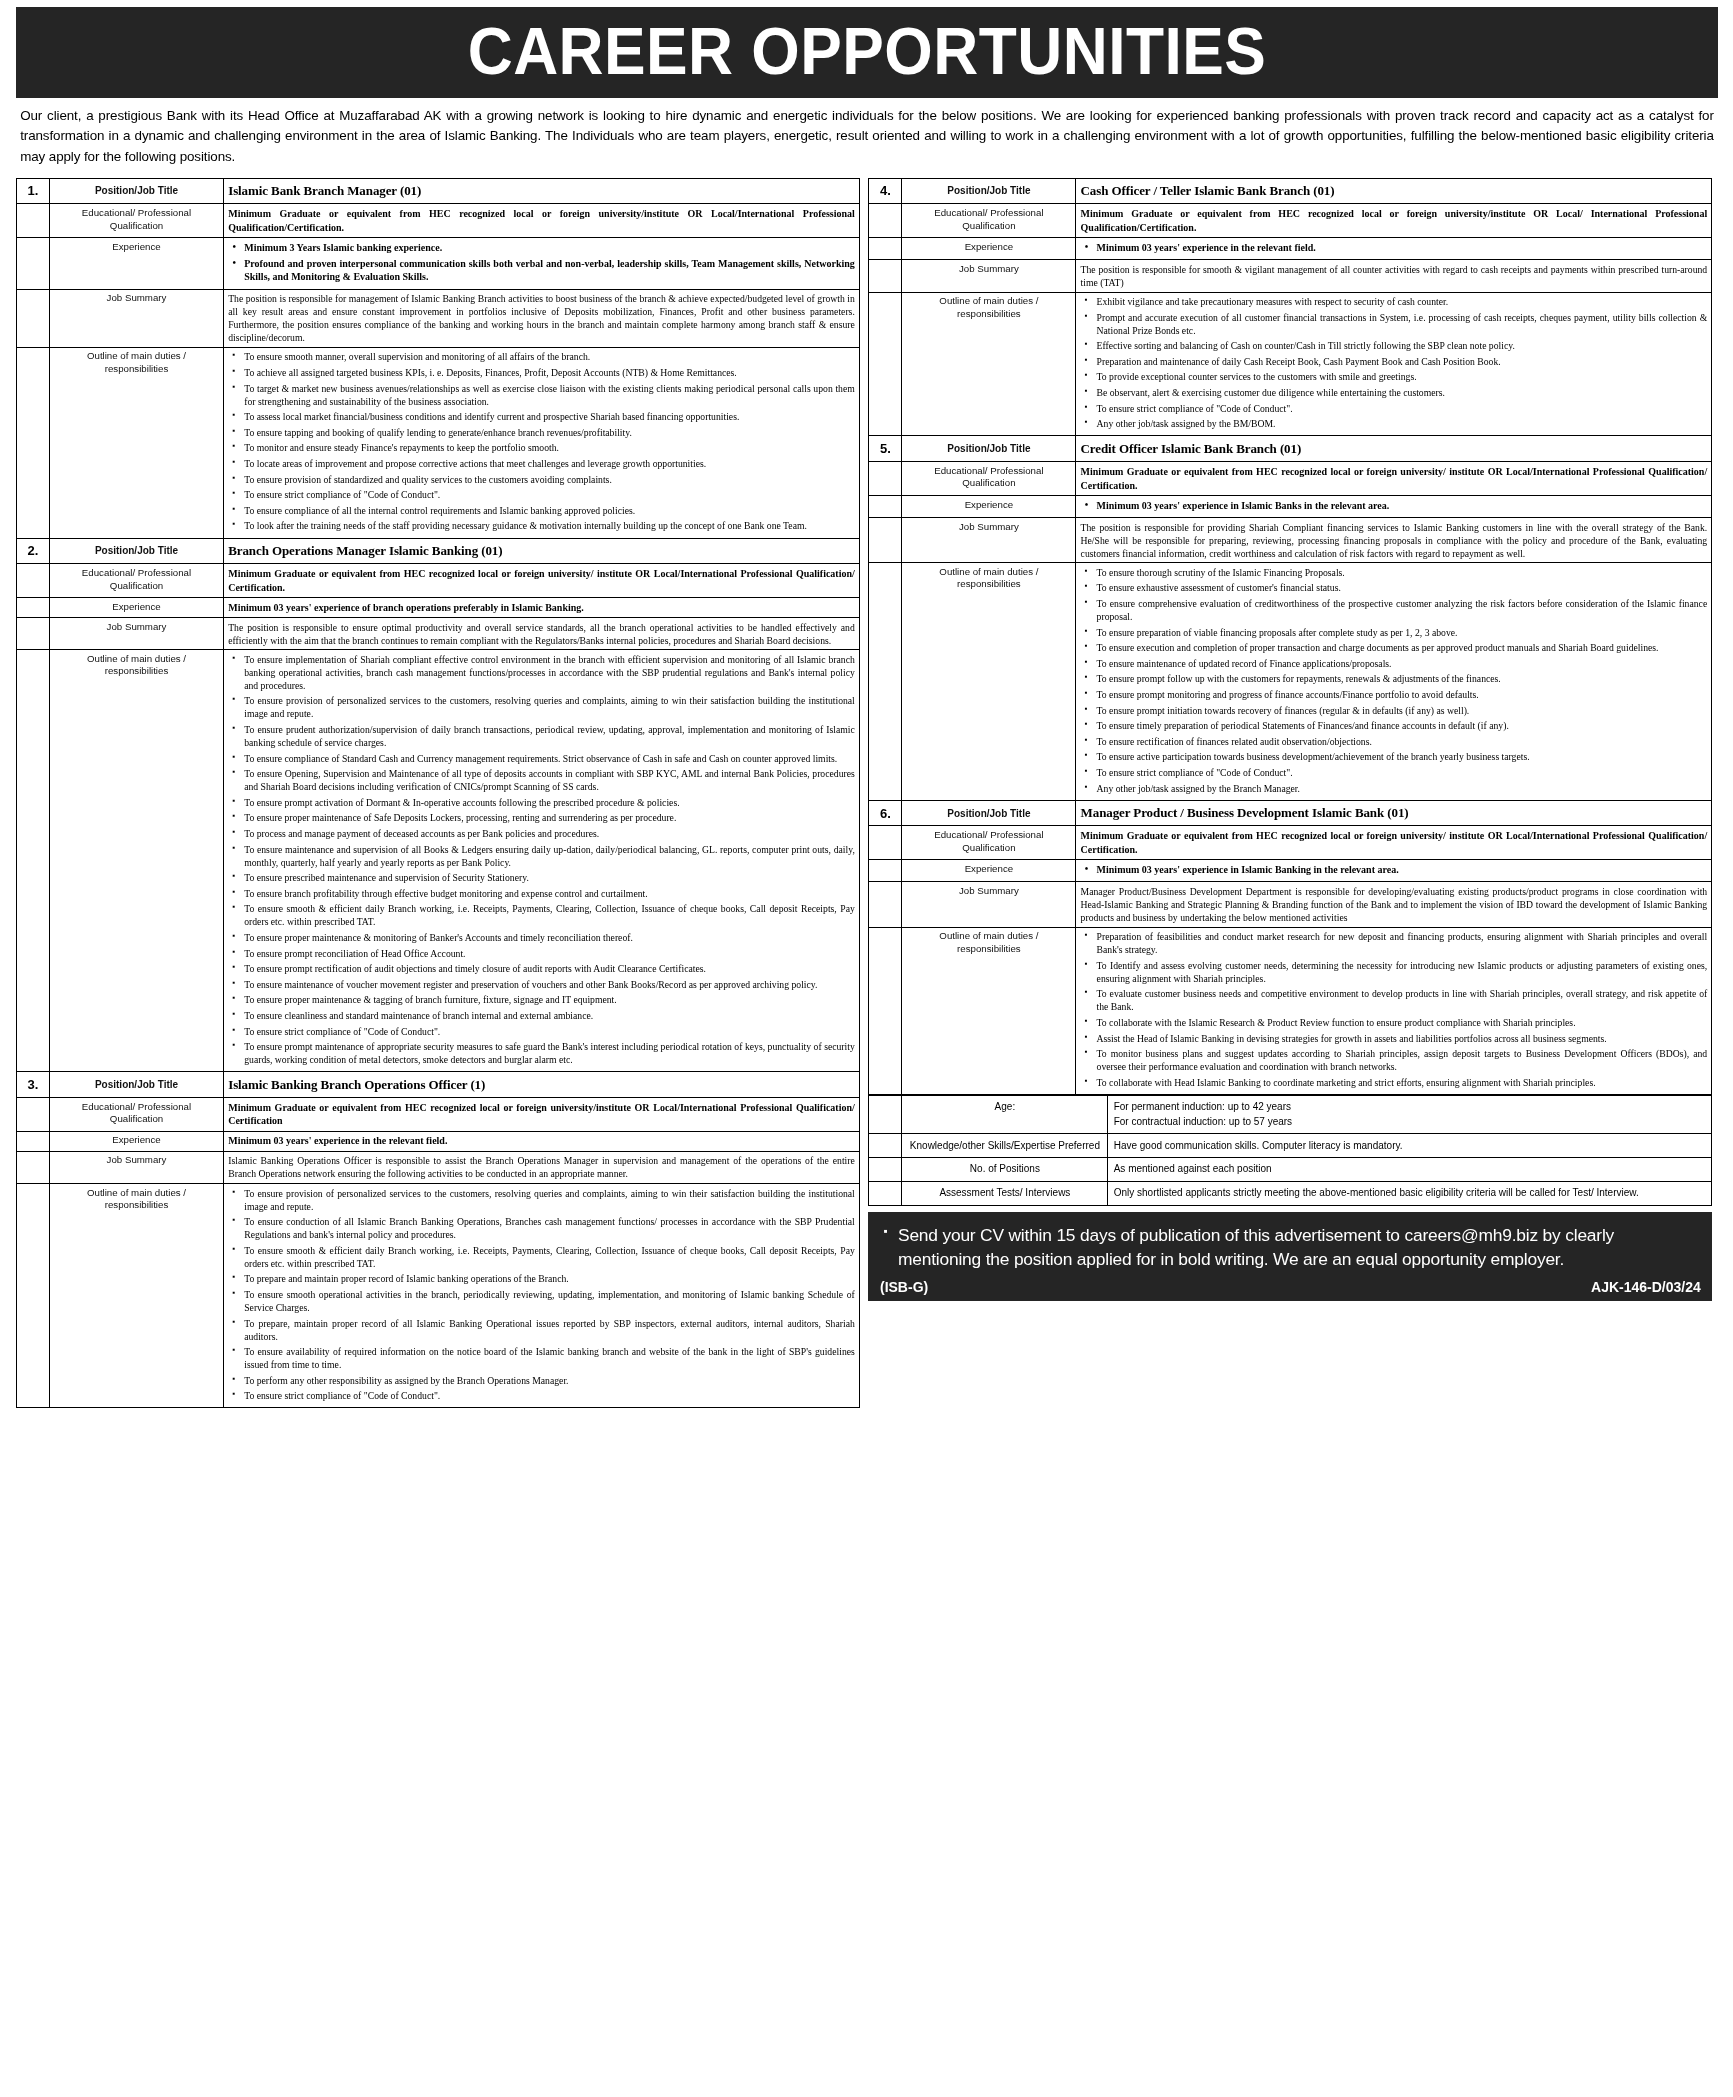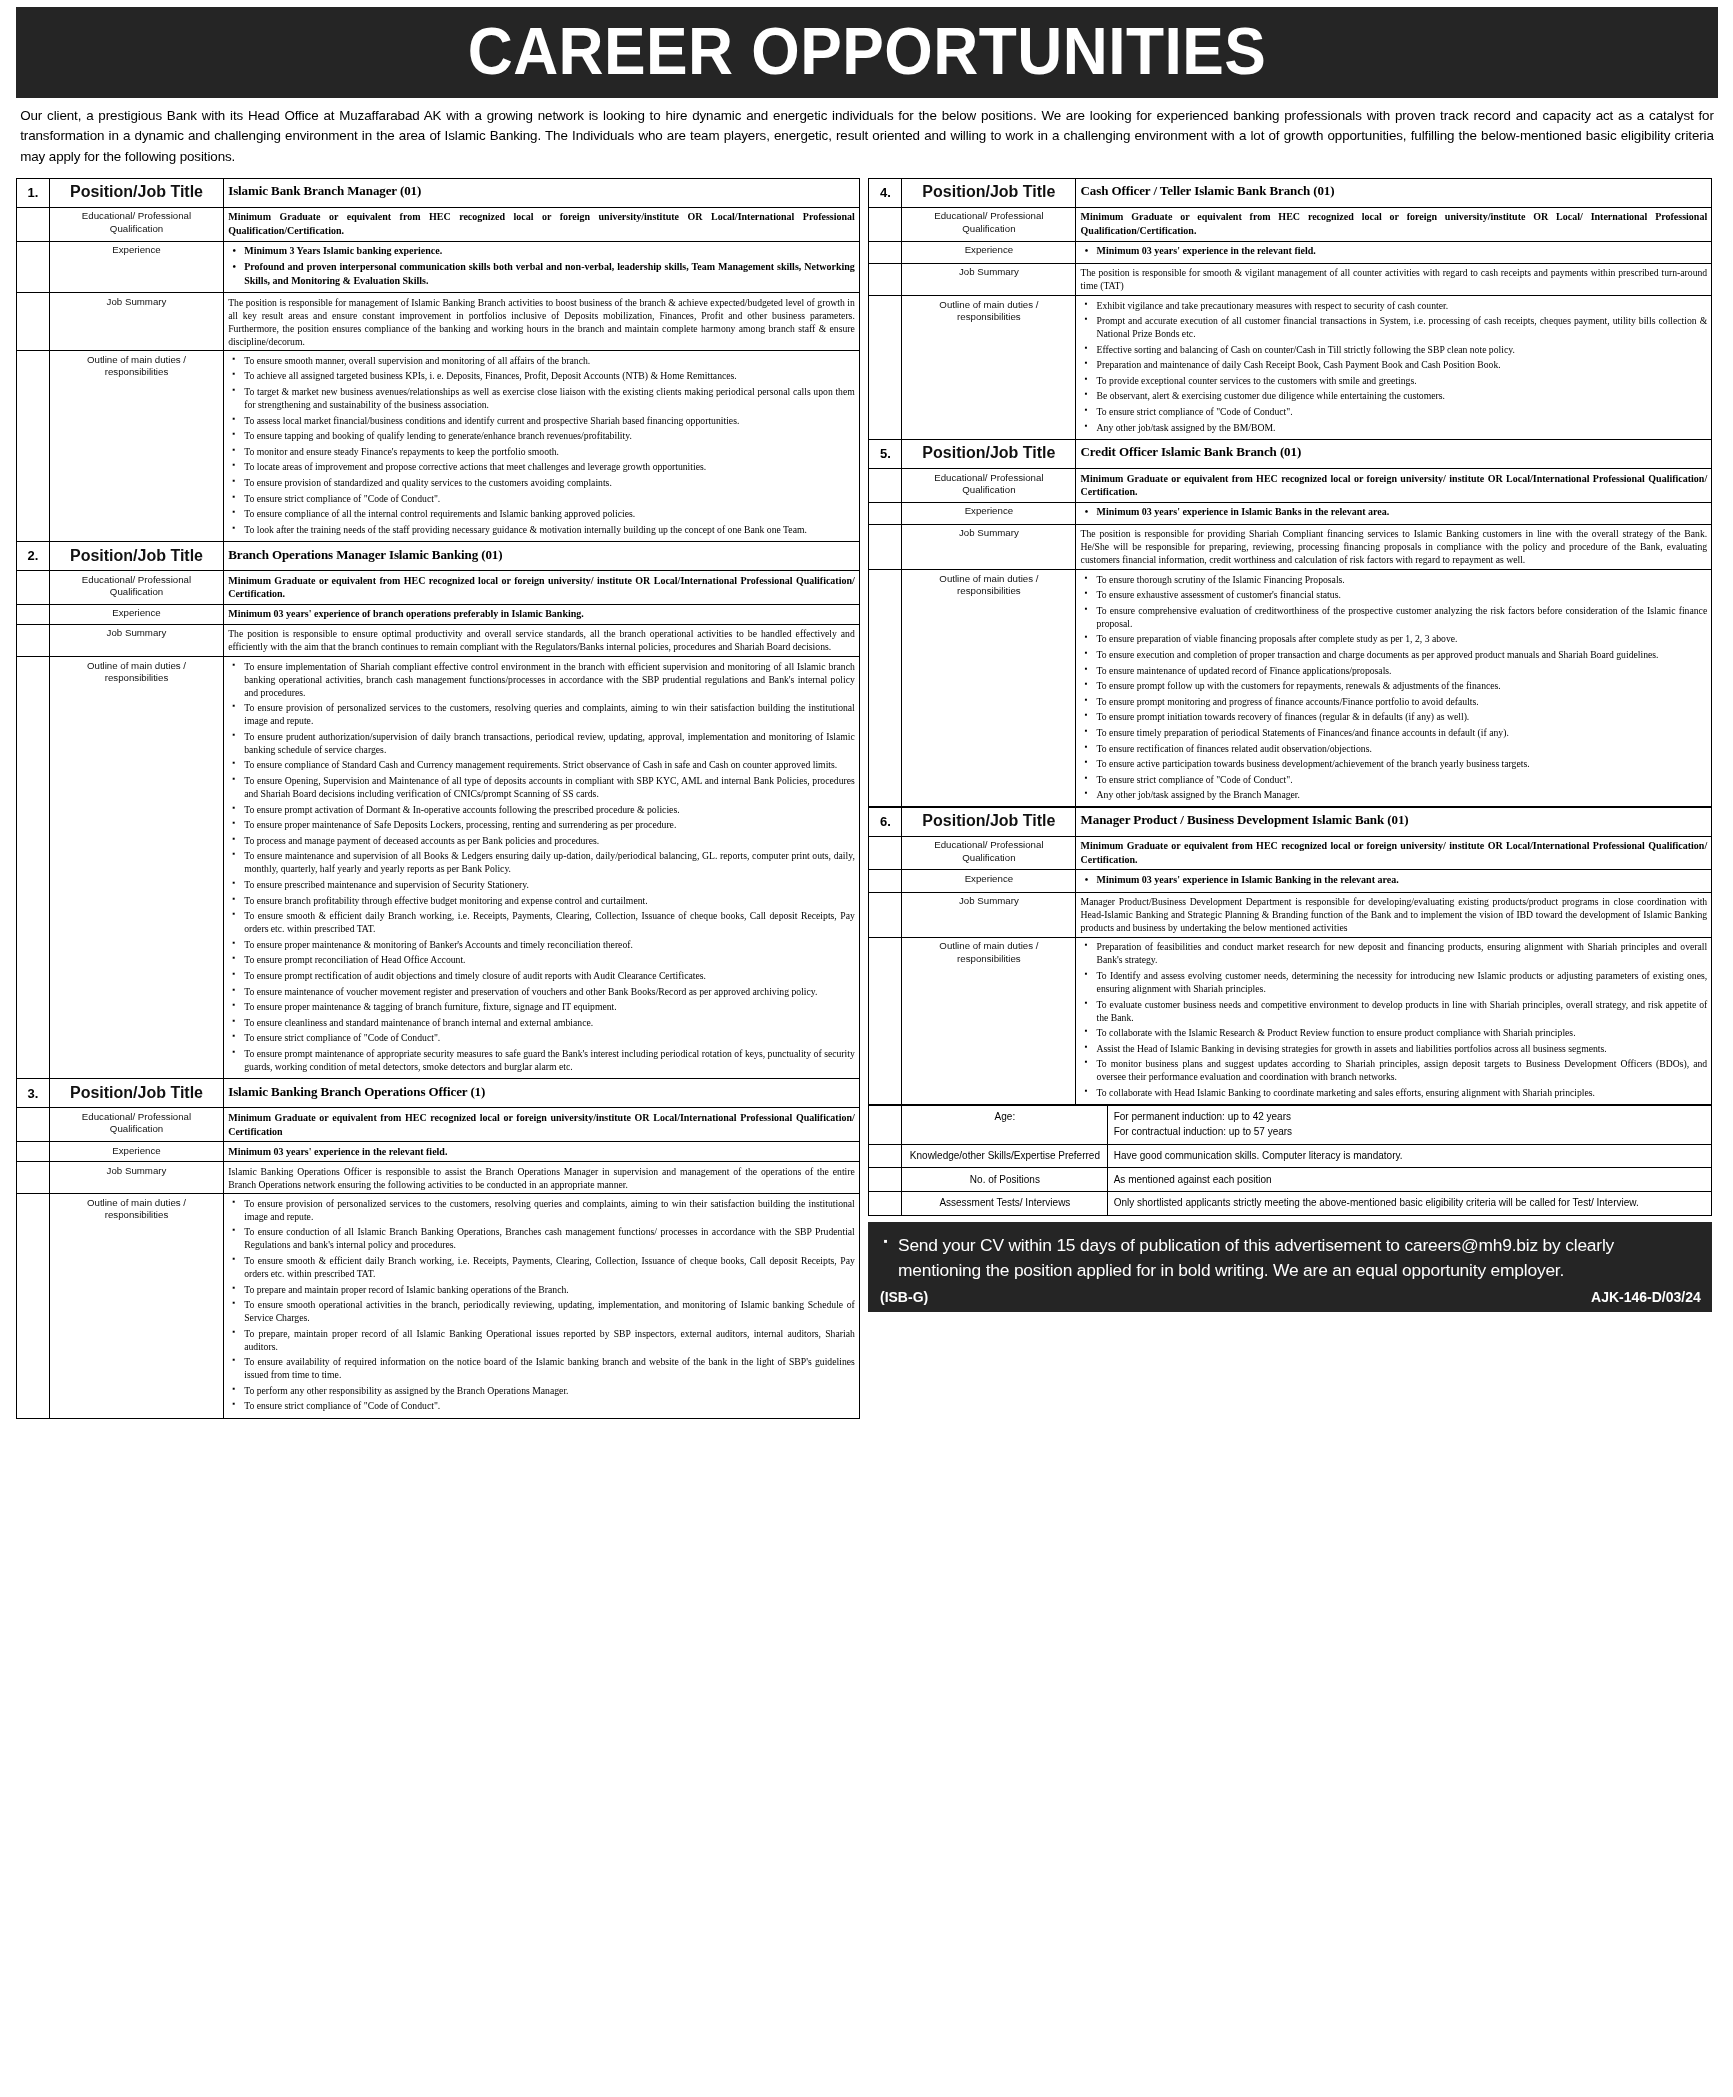--- a/index.html
+++ b/index.html
@@ -61,21 +61,21 @@
 
   table.job td {
     border: 1.1px solid #000;
     vertical-align: top;
     padding: 2.6px 4.2px;
   }
   .c-num   { width: 33px;  text-align: center; font-weight: 700; font-size: 13px; vertical-align: middle !important; }
   .c-lbl   { width: 174px; text-align: center; font-size: 9.7px; line-height: 1.3; color: #111; }
   .c-val   { font-size: 9.7px; line-height: 1.34; text-align: justify; font-family: Liberation Serif, serif; }
 
-  tr.hdr .c-lbl { font-weight: 700; font-size: 16px; vertical-align: middle; }
+  tr.hdr .c-lbl { font-weight: 700; font-size: 10px; vertical-align: middle; }
   tr.hdr .c-val { font-weight: 700; font-size: 13px; letter-spacing: -0.1px; }
   tr.hdr td { padding-top: 3.7px; padding-bottom: 3.7px; }
 
   .bold { font-weight: 700; font-size: 10px; line-height: 1.38; }
 
   ul.dots, ul.sqs { list-style: none; margin: 0; padding: 0; }
   ul.dots > li, ul.sqs > li {
     position: relative;
     padding-left: 16px;
     margin-bottom: 2.6px;
@@ -428,21 +428,21 @@
           <td class="c-num"></td>
           <td class="c-lbl">Outline of main duties / responsibilities</td>
           <td class="c-val">
             <ul class="sqs">
               <li>Preparation of feasibilities and conduct market research for new deposit and financing products, ensuring alignment with Shariah principles and overall Bank's strategy.</li>
               <li>To Identify and assess evolving customer needs, determining the necessity for introducing new Islamic products or adjusting parameters of existing ones, ensuring alignment with Shariah principles.</li>
               <li>To evaluate customer business needs and competitive environment to develop products in line with Shariah principles, overall strategy, and risk appetite of the Bank.</li>
               <li>To collaborate with the Islamic Research &amp; Product Review function to ensure product compliance with Shariah principles.</li>
               <li>Assist the Head of Islamic Banking in devising strategies for growth in assets and liabilities portfolios across all business segments.</li>
               <li>To monitor business plans and suggest updates according to Shariah principles, assign deposit targets to Business Development Officers (BDOs), and oversee their performance evaluation and coordination with branch networks.</li>
-              <li>To collaborate with Head Islamic Banking to coordinate marketing and sales efforts, ensuring alignment with Shariah principles.</li>
+              <li>To collaborate with Head Islamic Banking to coordinate marketing and strict efforts, ensuring alignment with Shariah principles.</li>
             </ul>
           </td>
         </tr>
       </tbody>
         </table>
 
       <table class="gc">
         <tbody>
             <tr>
           <td class="gc-lbl tl"></td>

